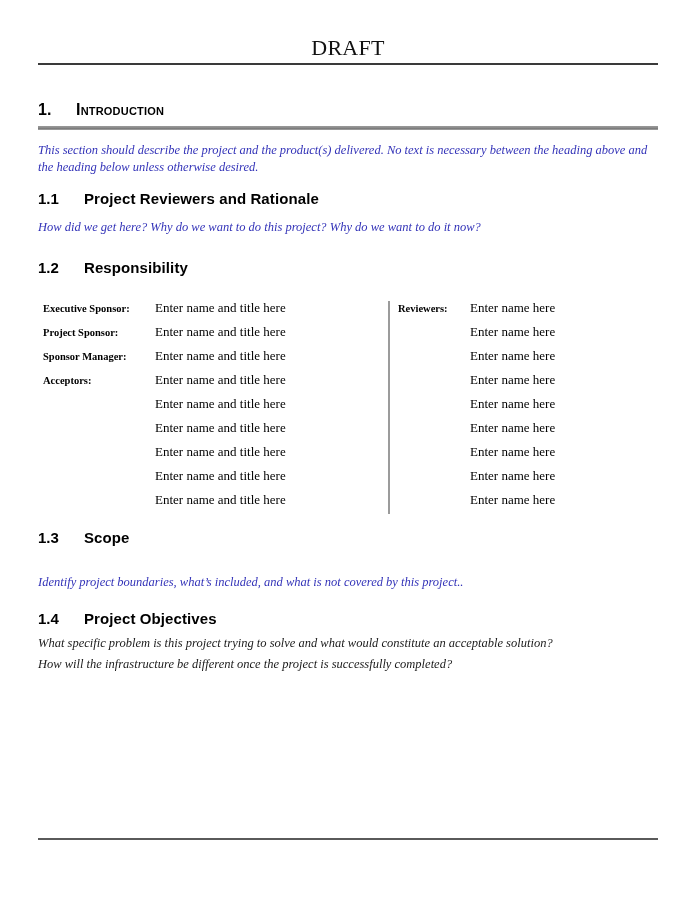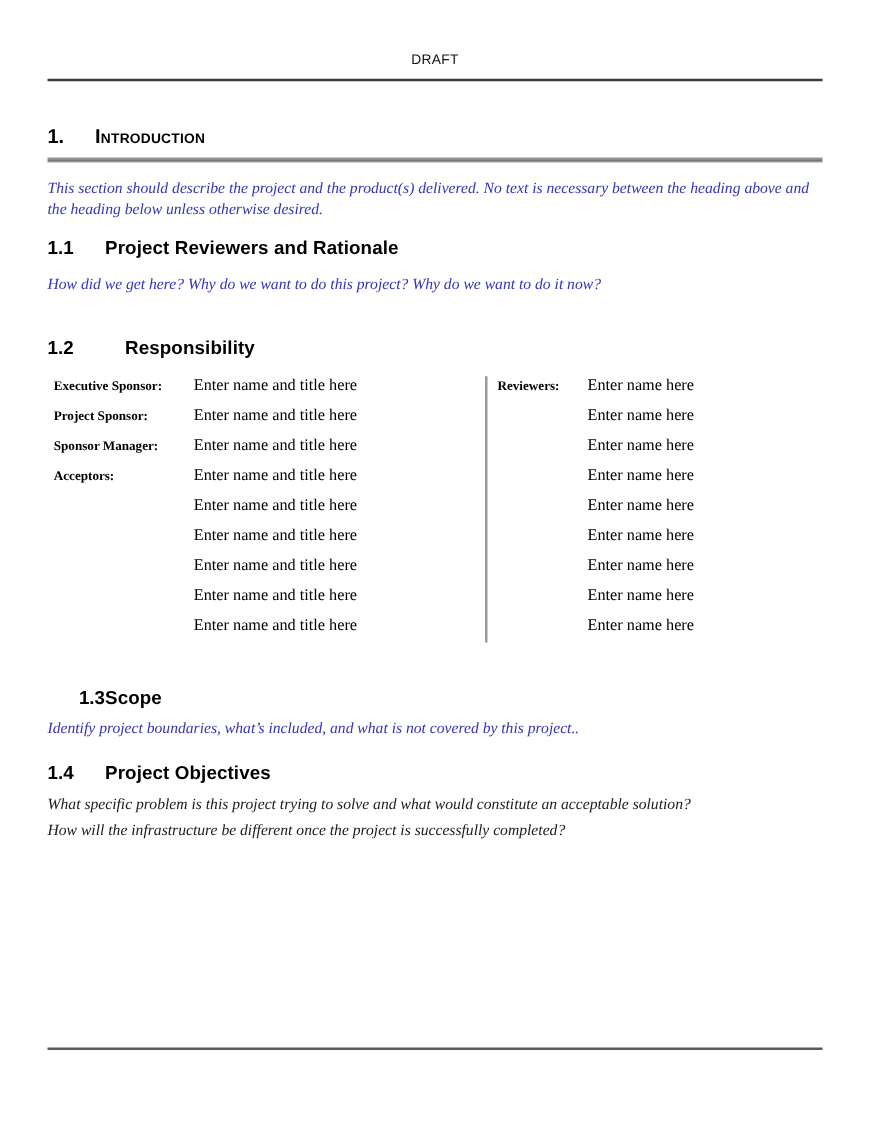--- a/index.html
+++ b/index.html
@@ -25,22 +25,22 @@
 
   
   .doc-header {
     position: absolute;
     left: 38px;
     top: 38px;
     width: 620px;
     text-align: center;
   }
   .doc-header .draft-text {
-    font-family: Liberation Sans, sans-serif;
-    font-size: 11px;
+    font-family: Liberation Serif, serif;
+    font-size: 22px;
     letter-spacing: 0.3px;
     color: #111111;
     line-height: 20px;
   }
   .header-rule {
     position: absolute;
     left: 38px;
     top: 63px;
     width: 620px;
     height: 2px;
@@ -208,21 +208,21 @@
   </div>
 
   <div class="instr" style="left:38px; top:142px; width:620px;">This section should describe the project and the product(s) delivered. No text is necessary between the heading above and the heading below unless otherwise desired.</div>
 
   <div class="h2-row" style="left:38px; top:190px;">
     <span class="h2-num">1.1</span>
     <span class="h2-title">Project Reviewers and Rationale</span>
   </div>
   <div class="instr" style="left:38px; top:219px; width:620px;">How did we get here?  Why do we want to do this project?  Why do we want to do it now?</div>
 
-  <div class="h2-row" style="left:38px; top:270px;gap:16px;">
+  <div class="h2-row" style="left:38px; top:259px;">
     <span class="h2-num">1.2</span>
     <span class="h2-title">Responsibility</span>
   </div>
 
   <div class="resp-table">
     <div class="resp-divider"></div>
 
     <div class="resp-col left">
       <div class="resp-row">
         <span class="resp-label">Executive Sponsor:</span>
@@ -295,21 +295,21 @@
         <span class="resp-label"></span>
         <span class="resp-value">Enter name here</span>
       </div>
       <div class="resp-row">
         <span class="resp-label"></span>
         <span class="resp-value">Enter name here</span>
       </div>
     </div>
   </div>
 
-  <div class="h2-row" style="left:38px; top:550px;text-align:right;">
+  <div class="h2-row" style="left:38px; top:529px;">
     <span class="h2-num">1.3</span>
     <span class="h2-title">Scope</span>
   </div>
   <div class="instr" style="left:38px; top:574px; width:620px;">Identify project boundaries, what’s included, and what is not covered by this project..</div>
 
   <div class="h2-row" style="left:38px; top:610px;">
     <span class="h2-num">1.4</span>
     <span class="h2-title">Project Objectives</span>
   </div>
   <div class="instr black" style="left:38px; top:635px; width:620px;">What specific problem is this project trying to solve and what would constitute an acceptable solution?</div>

